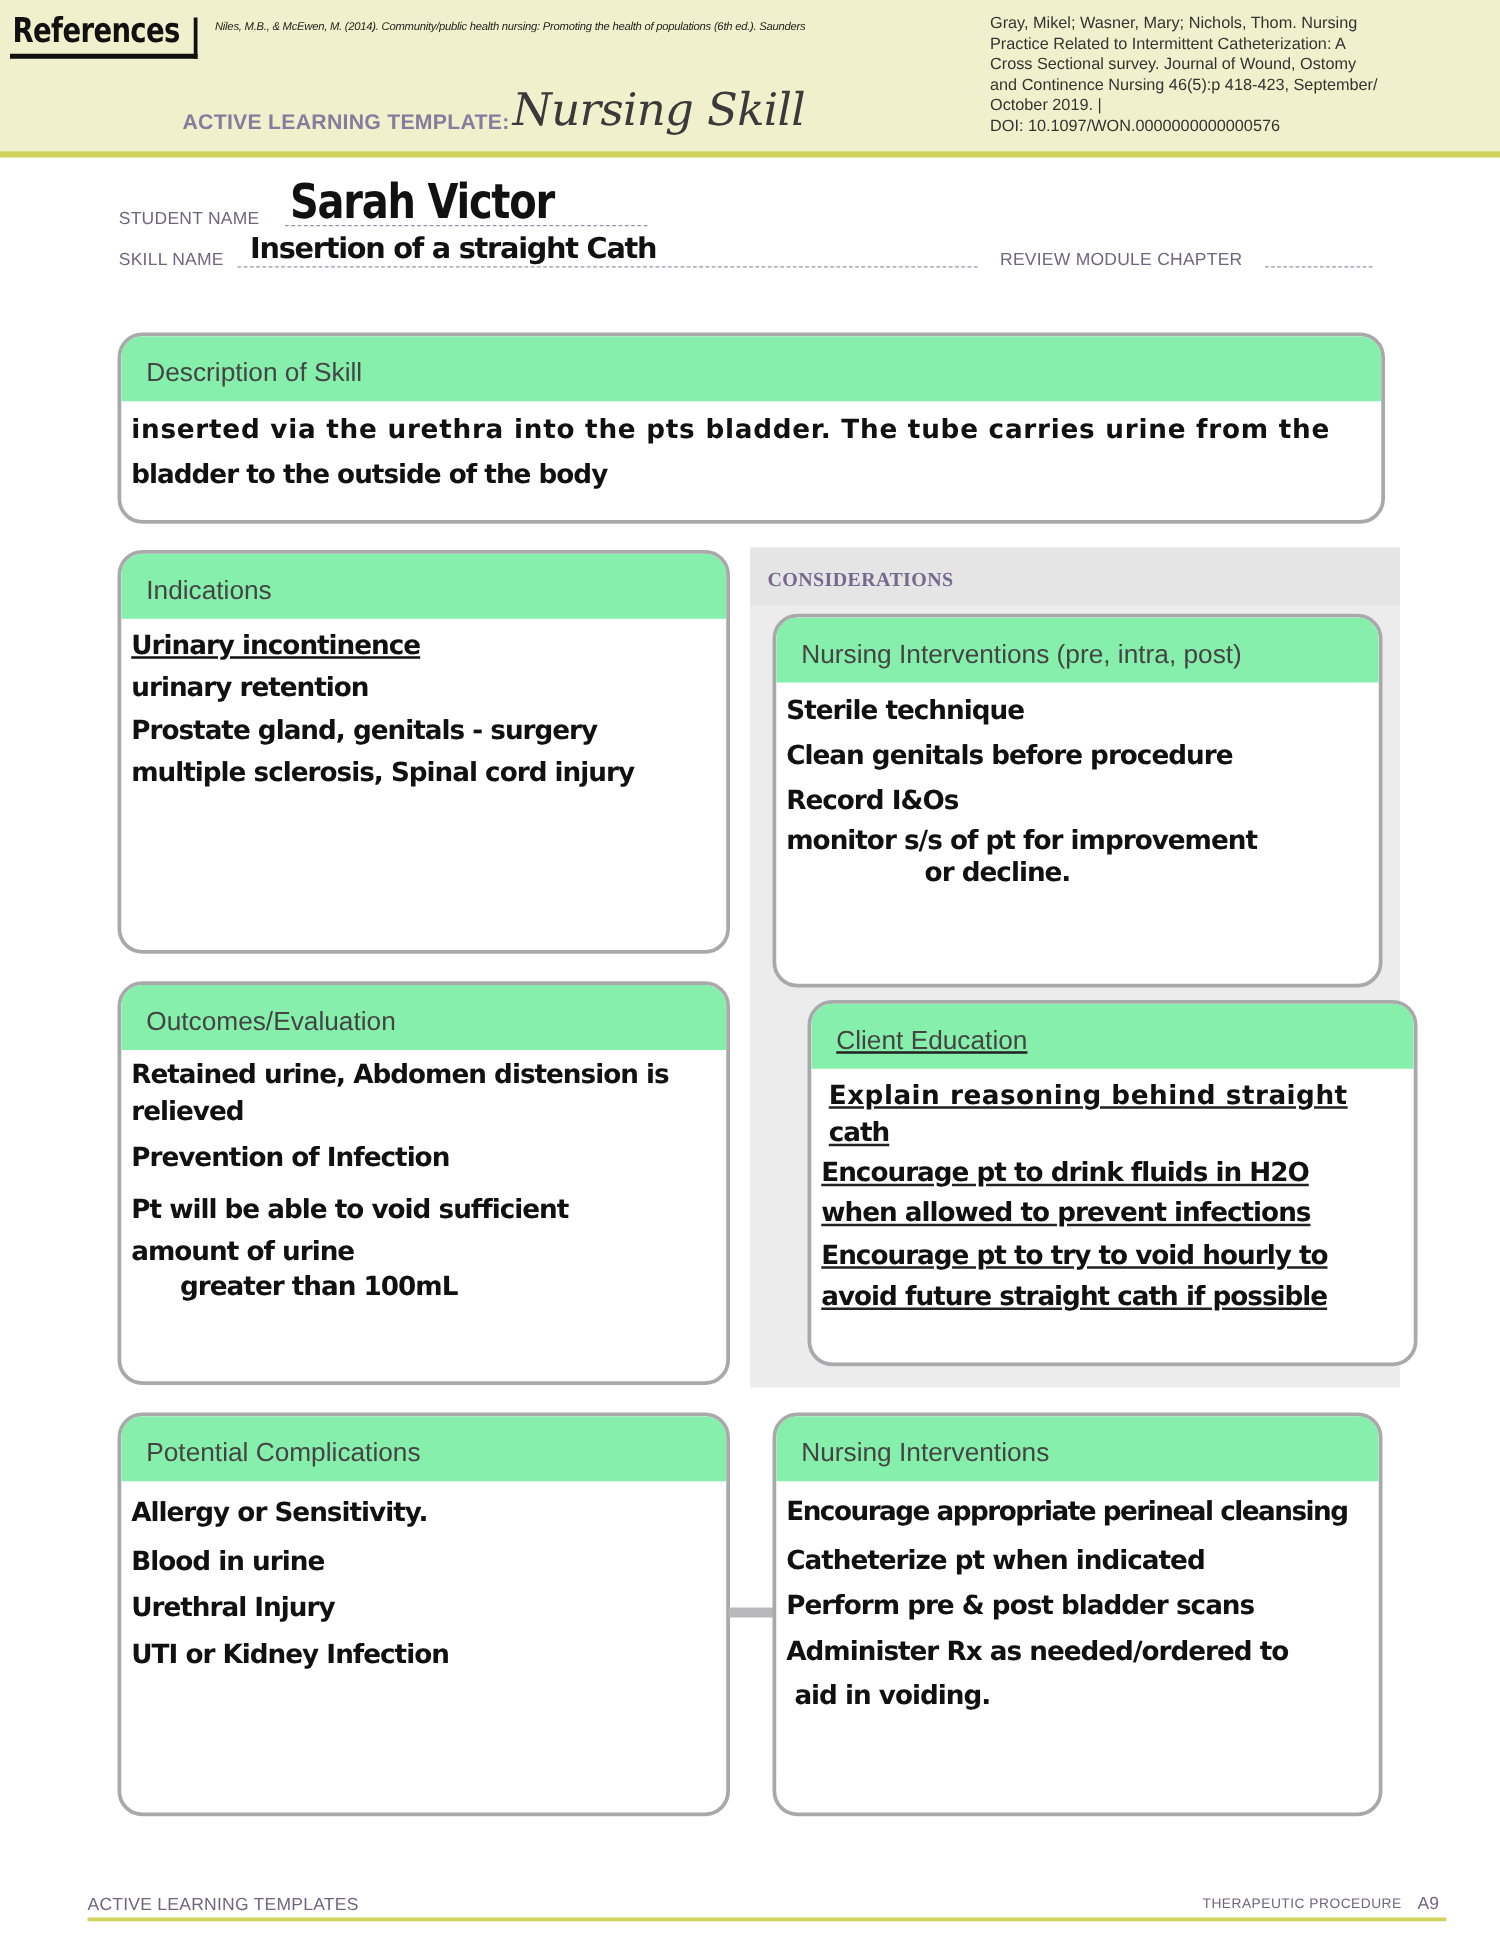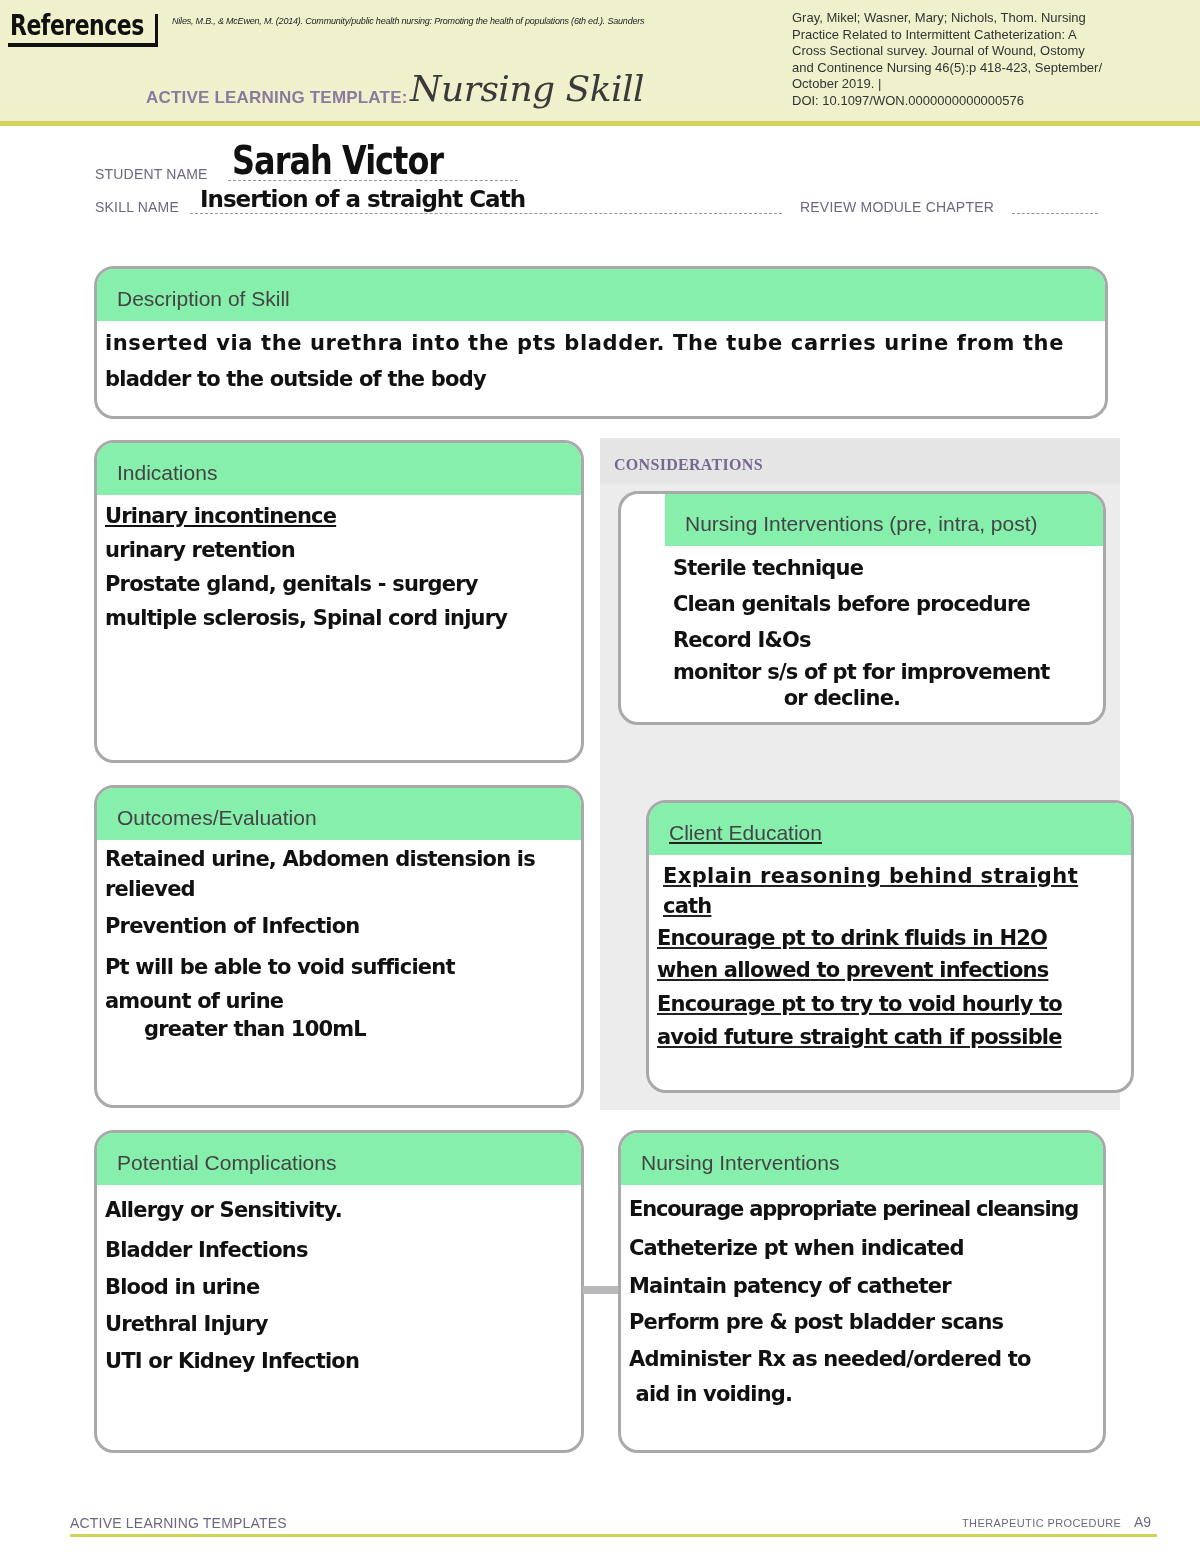--- a/index.html
+++ b/index.html
@@ -88,21 +88,21 @@
     <div class="box-line" style="line-height:34px;text-decoration:underline;">Urinary incontinence</div>
     <div class="box-line" style="line-height:34px;">urinary retention</div>
     <div class="box-line" style="line-height:34px;">Prostate gland, genitals - surgery</div>
     <div class="box-line" style="line-height:34px;">multiple sclerosis, Spinal cord injury</div>
   </div>
 </div>
 
 <div class="considerations-panel"></div>
 <div class="considerations-head">CONSIDERATIONS</div>
 
-<div class="box" style="left:618px; top:491px; width:488px; height:234px;padding-left:44px;">
+<div class="box" style="left:618px; top:491px; width:488px; height:299px;">
   <div class="box-head">Nursing Interventions (pre, intra, post)</div>
   <div class="box-body">
     <div class="box-line" style="line-height:36px;">Sterile technique</div>
     <div class="box-line" style="line-height:36px;">Clean genitals before procedure</div>
     <div class="box-line" style="line-height:36px;">Record I&amp;Os</div>
     <div class="box-line" style="line-height:28px;">monitor s/s of pt for improvement</div>
     <div class="box-line" style="line-height:24px; white-space:pre;">                 or decline.</div>
   </div>
 </div>
 
@@ -127,35 +127,33 @@
     <div class="box-line" style="line-height:26px;">when allowed to prevent infections</div>
     <div class="box-line" style="line-height:42px;">Encourage pt to try to void hourly to</div>
     <div class="box-line" style="line-height:24px;">avoid future straight cath if possible</div>
   </div>
 </div>
 
 <div class="box" style="left:94px; top:1130px; width:490px; height:323px;">
   <div class="box-head">Potential Complications</div>
   <div class="box-body">
     <div class="box-line" style="line-height:42px;">Allergy or Sensitivity.</div>
-    <div class="box-line" style="line-height:38px;">Bladder Infections</div>
     <div class="box-line" style="line-height:36px;">Blood in urine</div>
     <div class="box-line" style="line-height:38px;">Urethral Injury</div>
     <div class="box-line" style="line-height:36px;">UTI or Kidney Infection</div>
   </div>
 </div>
 
 <div class="connector"></div>
 
 <div class="box" style="left:618px; top:1130px; width:488px; height:323px;">
   <div class="box-head">Nursing Interventions</div>
   <div class="box-body">
     <div class="box-line" style="line-height:40px; letter-spacing:-1.2px;">Encourage appropriate perineal cleansing</div>
     <div class="box-line" style="line-height:38px;">Catheterize pt when indicated</div>
-    <div class="box-line" style="line-height:38px;">Maintain patency of catheter</div>
     <div class="box-line" style="line-height:34px;">Perform pre &amp; post bladder scans</div>
     <div class="box-line" style="line-height:40px;">Administer Rx as needed/ordered to</div>
     <div class="box-line" style="line-height:30px; white-space:pre;"> aid in voiding.</div>
   </div>
 </div>
 
 <div class="footer-left">ACTIVE LEARNING TEMPLATES</div>
 <div class="footer-right">THERAPEUTIC PROCEDURE</div>
 <div class="footer-page">A9</div>
 <div class="footer-rule"></div>

